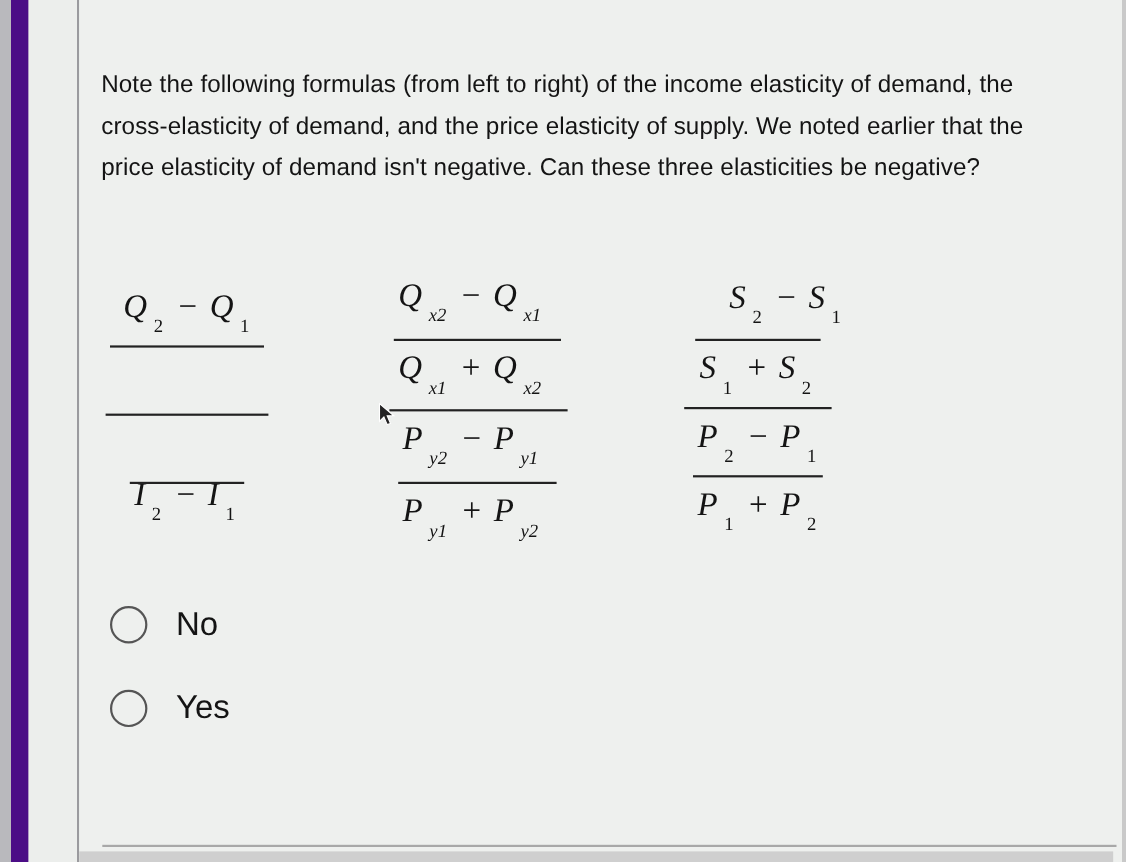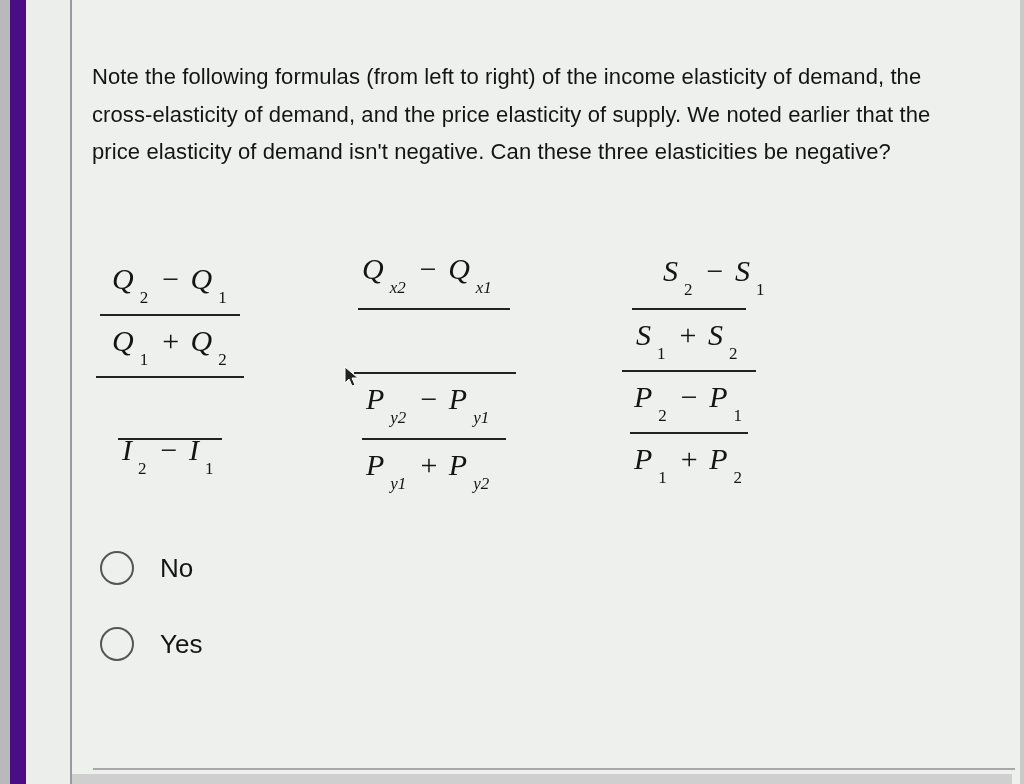--- a/index.html
+++ b/index.html
@@ -35,21 +35,21 @@
     .subi { font-size:17px; position:relative; top:14px; margin-left:6px; margin-right:10px; }
     .op { font-style:normal; margin:0 4px; }
 
     .cursor { position:absolute; left:344px; top:366px; width:18px; height:22px; }
 
     .option { position:absolute; left:100px; display:flex; align-items:center; }
     .radio {
       width:34px; height:34px; border:2px solid #555; border-radius:50%;
       box-sizing:border-box; background:transparent;
     }
-    .option-label { margin-left:26px; font-size:26px; color:#141414; }
+    .option-label { margin-left:26px; font-size:30px; color:#141414; }
 
     .bottom-rule { position:absolute; left:93px; top:768px; width:922px; height:2px; background:#a8a8a8; }
     .bottom-box { position:absolute; left:72px; top:774px; width:940px; height:10px; background:#cfcfcf; }
   </style>
 </head>
 <body>
 
 <div class="left-gray"></div>
 <div class="purple-bar"></div>
 <div class="left-pane"></div>
@@ -58,35 +58,35 @@
 <div class="content"></div>
 <div class="right-edge"></div>
 
 <div class="question">Note the following formulas (from left to right) of the income elasticity of demand, the cross-elasticity of demand, and the price elasticity of supply. We noted earlier that the price elasticity of demand isn't negative. Can these three elasticities be negative?</div>
 
 <div class="formula" style="left:96px; top:262px; width:160px; height:240px;">
   <div class="term" style="left:16px; top:0px;">
     <span>Q</span><span class="sub">2</span><span class="op">−</span> <span>Q</span><span class="sub">1</span>
   </div>
   <div class="frac-line" style="left:4px; top:52px; width:140px;"></div>
-  <div class="term" style="left:16px; top:62px;">
-    <span>Q</span><span class="sub">1</span><span class="op">+</span> <span>Q</span><span class="sub">2</span>
-  </div>
   <div class="frac-line" style="left:0px; top:114px; width:148px;"></div>
   <div class="term" style="left:26px; top:124px;margin-top:47px;">
     <span>I</span><span class="sub">2</span><span class="op">−</span> <span>I</span><span class="sub">1</span>
   </div>
   <div class="frac-line" style="left:22px; top:176px; width:104px;"></div>
 </div>
 
 <div class="formula" style="left:356px; top:252px; width:170px; height:250px;">
   <div class="term" style="left:6px; top:0px;">
     <span>Q</span><span class="subi">x2</span><span class="op">−</span> <span>Q</span><span class="subi">x1</span>
   </div>
   <div class="frac-line" style="left:2px; top:56px; width:152px;"></div>
+  <div class="term" style="left:6px; top:66px;">
+    <span>Q</span><span class="subi">x1</span><span class="op">+</span> <span>Q</span><span class="subi">x2</span>
+  </div>
   <div class="frac-line" style="left:-2px; top:120px; width:162px;"></div>
   <div class="term" style="left:10px; top:130px;">
     <span>P</span><span class="subi">y2</span><span class="op">−</span> <span>P</span><span class="subi">y1</span>
   </div>
   <div class="frac-line" style="left:6px; top:186px; width:144px;"></div>
   <div class="term" style="left:10px; top:196px;">
     <span>P</span><span class="subi">y1</span><span class="op">+</span> <span>P</span><span class="subi">y2</span>
   </div>
 </div>
 

